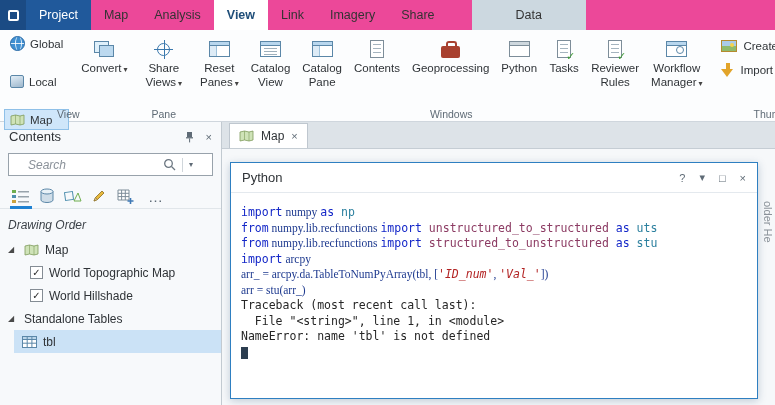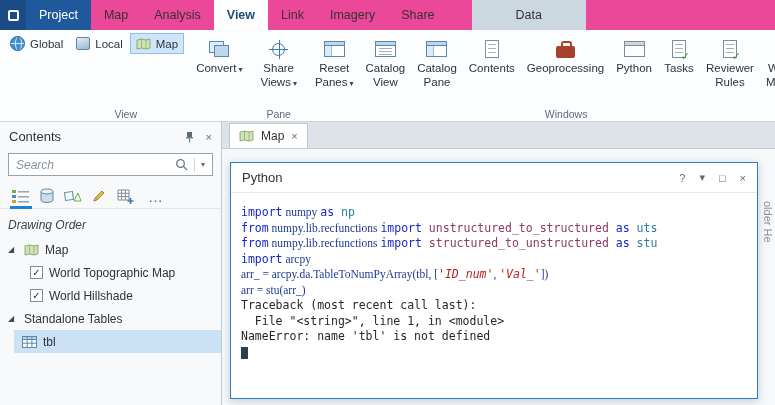--- a/index.html
+++ b/index.html
@@ -15,21 +15,21 @@
   .rtab.active { background:#fff; color:#1f4e79; font-weight:bold; }
   .rtab.contextual { background:#ccd8e0; margin-left:24px; padding:0 44px; }
 
   
   .ribbon { height:92px; background:#fcfdfe; border-bottom:1px solid #cfd6dd; display:flex; }
   .rgroup { position:relative; display:flex; flex-direction:column; padding:3px 4px 15px; }
   .grow { display:flex; flex:1; align-items:flex-start; gap:2px; }
   .glabel { position:absolute; left:0; right:0; bottom:1px; text-align:center; font-size:10.5px; color:#5f6b76; }
   .vsep { width:1px; background:#e2e7ec; margin:4px 0; }
 
-  .stack { display:flex; flex-direction:row; gap:1px; margin-right:5px; }
+  .stack { display:flex; flex-direction:column; gap:17px; margin-right:5px; }
   .sbtn { display:flex; align-items:center; gap:5px; height:21px; padding:0 5px; background:transparent; border:1px solid transparent; font:inherit; font-size:11.5px; color:#2f3337; }
   .sbtn.selected { background:#cfe6fa; border-color:#8fc0e8; }
 
   .bbtn { display:flex; flex-direction:column; align-items:center; padding:2px 4px 0; background:transparent; border:1px solid transparent; font:inherit; font-size:11.5px; color:#2f3337; min-width:40px; }
   .bicon { height:26px; display:flex; align-items:center; justify-content:center; }
   .lbl { width:min-content; text-align:center; line-height:1.2; }
   .lbl-nw { white-space:nowrap; width:auto; }
   .caret { font-size:8px; color:#444; margin-left:2px; }
   .hbtn { display:flex; align-items:center; gap:6px; height:22px; font:inherit; font-size:11.5px; color:#2f3337; background:none; border:none; padding:0 6px; white-space:nowrap; }
   .thumb-col { display:flex; flex-direction:column; gap:2px; padding-top:2px; }
@@ -64,21 +64,21 @@
   .ic-down::before { content:""; position:absolute; left:4.5px; top:0; width:4px; height:7px; background:#e2a42a; }
   .ic-down::after { content:""; position:absolute; left:0; top:6px; border-left:6.5px solid transparent; border-right:6.5px solid transparent; border-top:8px solid #e2a42a; }
 
   
   .workspace { display:flex; height:283px; }
 
   .panel { width:222px; border-right:1px solid #c2cad1; background:#f7f9fb; display:flex; flex-direction:column; }
   .panel-header { height:29px; display:flex; align-items:center; padding:0 9px; gap:11px; }
   .panel-title { flex:1; font-size:13px; color:#2f3337; }
   .ph-ic { color:#5f6b76; display:flex; align-items:center; font-size:11px; }
-  .search-row { margin:2px 8px 6px; height:23px; border:1px solid #98a2ab; background:#fff; display:flex; align-items:center; padding:0 7px; gap:6px; }
+  .search-row { margin:2px 8px 6px; height:23px; border:1px solid #98a2ab; background:#fff; display:flex; align-items:center; padding:0 19px; gap:6px; }
   .search-ph { flex:1; font-style:italic; color:#8a9199; }
   .search-sep { width:1px; height:14px; background:#d0d6db; }
   .search-caret { font-size:8px; color:#5f6b76; }
   .ptabs { display:flex; align-items:center; padding:2px 8px 0; border-bottom:1px solid #e1e6ea; }
   .ptab { width:26px; height:24px; display:flex; align-items:center; justify-content:center; position:relative; }
   .ptab.selected::after { content:""; position:absolute; left:2px; right:2px; bottom:-1px; height:3px; background:#1f81d2; }
   .ptab-ellipsis { margin-left:10px; color:#5f6b76; font-size:15px; line-height:1; }
   .section-label { padding:9px 8px 6px; font-size:12px; color:#3c4248;font-style:italic; }
   .trow { height:23px; display:flex; align-items:center; gap:6px; font-size:12px; color:#2f3337; padding-left:8px; }
   .expander { font-size:8px; color:#4a4a4a; width:10px; }

